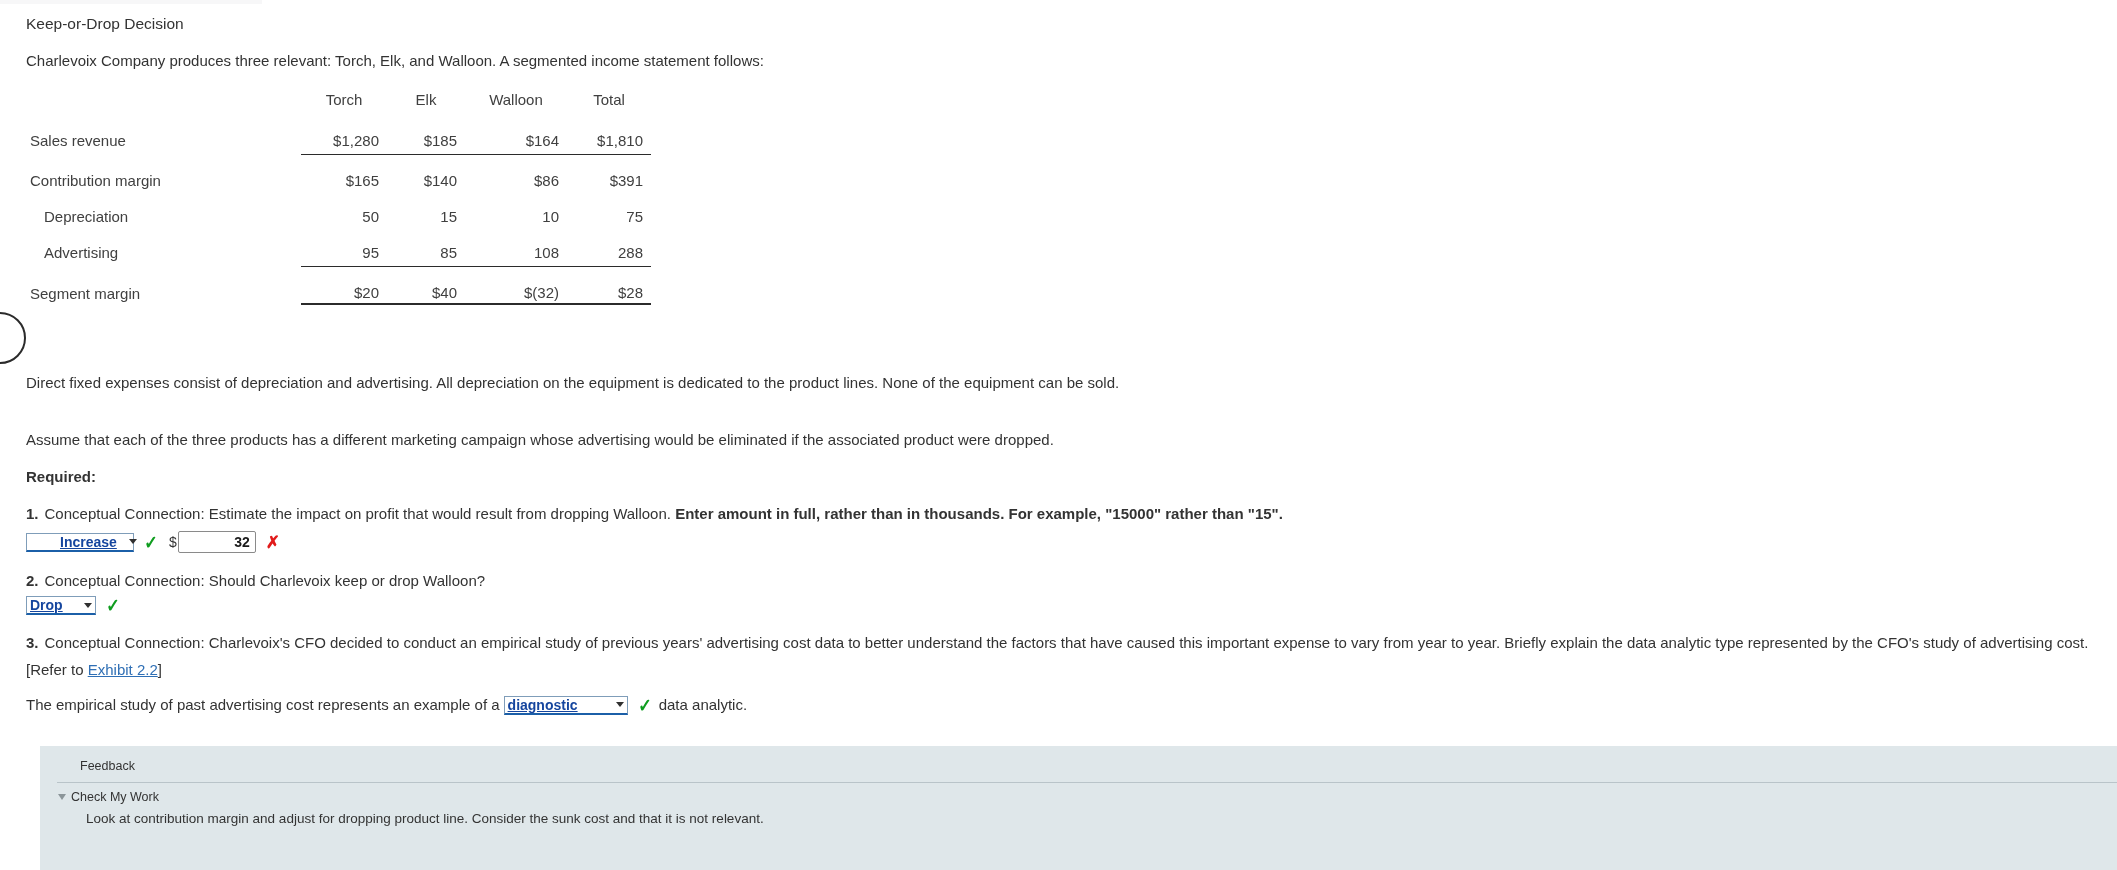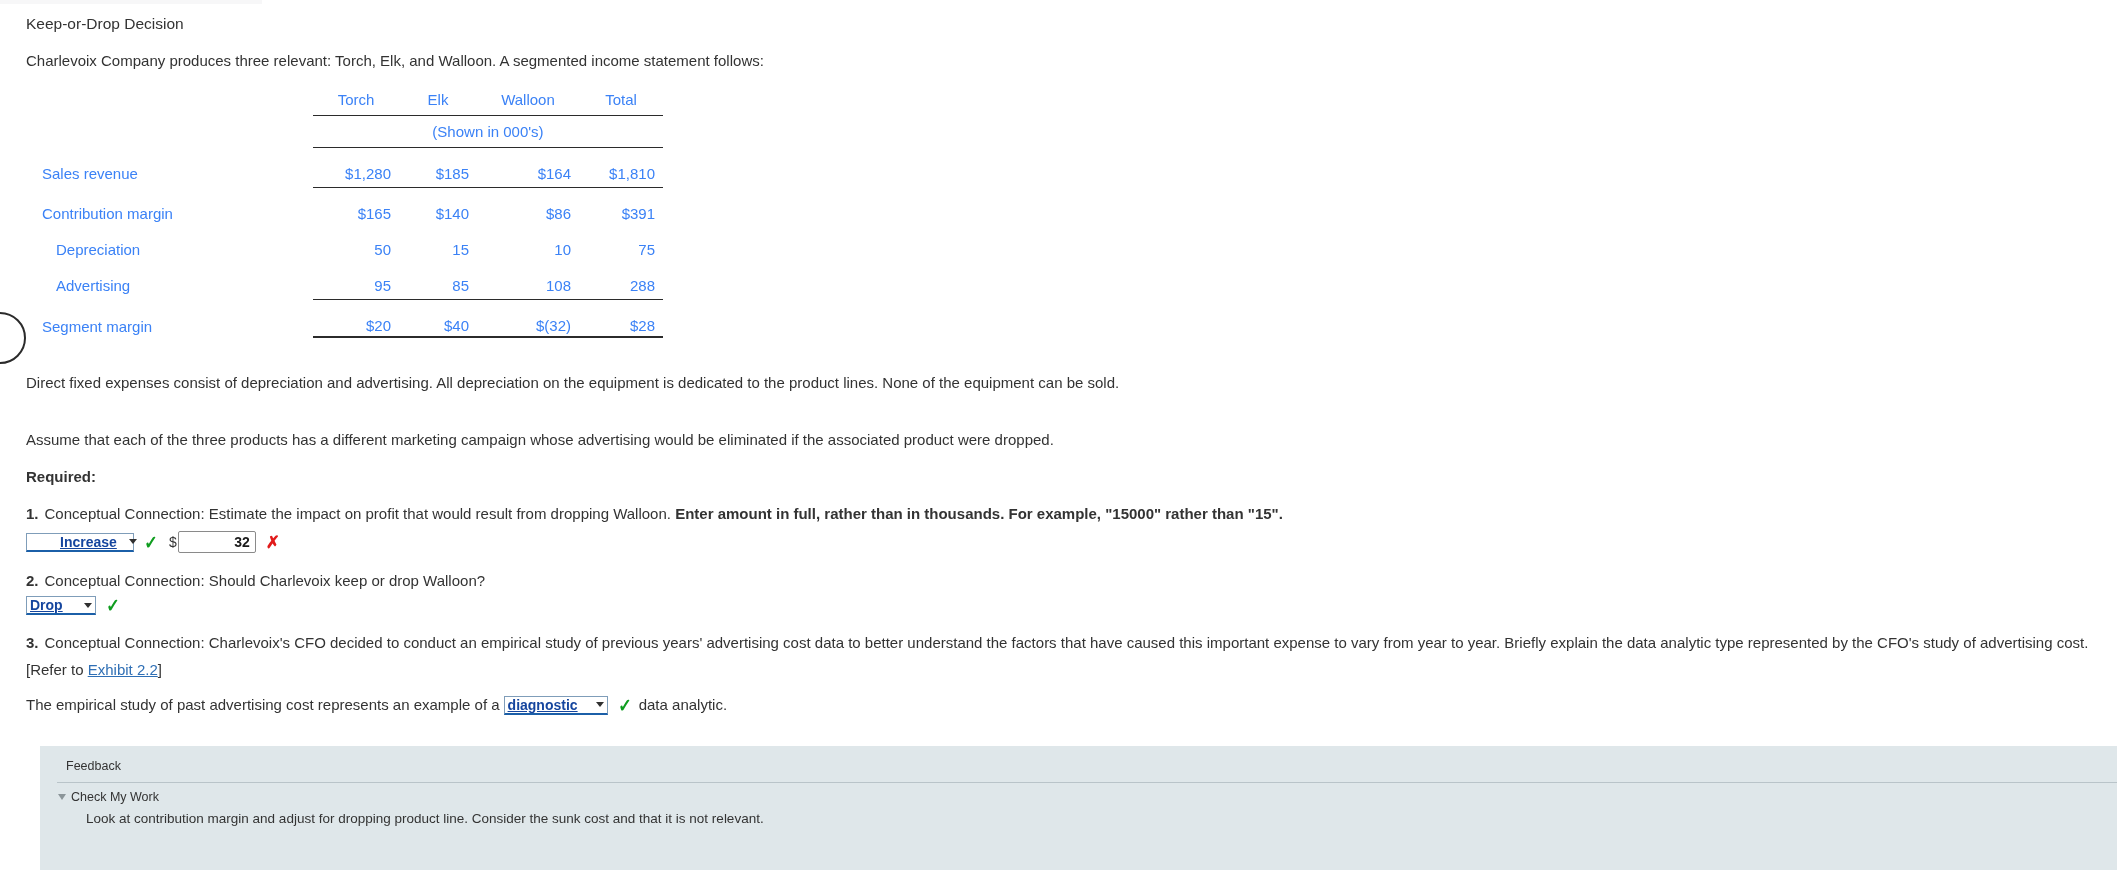--- a/index.html
+++ b/index.html
@@ -62,25 +62,25 @@
     position: absolute;
     left: 26px;
     top: 52px;
     font-size: 15px;
     color: #333;
   }
 
   
   table.stmt {
     position: absolute;
-    left: 42px;
+    left: 30px;
     top: 82px;
     border-collapse: collapse;
     font-size: 15px;
-    color: #3b82f6;
+    color: #404040;
   }
   table.stmt td, table.stmt th {
     padding: 0;
     font-weight: normal;
     vertical-align: bottom;
     white-space: nowrap;
   }
   .c-label  { width: 257px; text-align: left; }
   .c-torch  { width: 78px;  text-align: right; padding-right: 8px !important; }
   .c-elk    { width: 70px;  text-align: right; padding-right: 8px !important; }
@@ -160,21 +160,21 @@
   .dd .dd-text { padding-right: 10px; }
   .dd .caret {
     width: 0; height: 0;
     border-left: 4px solid transparent;
     border-right: 4px solid transparent;
     border-top: 5px solid #303030;
     margin-left: 2px;
   }
   .dd-increase { width: 108px; padding-left: 33px; }
   .dd-drop     { width: 70px; }
-  .dd-diag     { width: 104px; }
+  .dd-diag     { width: 124px; }
 
   .mark-ok {
     color: #0f9d1f;
     font-size: 19px;
     font-weight: bold;
     line-height: 1;
     margin-left: 9px;
     display: inline-block;
     transform: scaleX(0.85);
   }
@@ -225,21 +225,21 @@
     position: absolute;
     left: 40px;
     top: 746px;
     width: 2077px;
     height: 124px;
     background: #dfe7ea;
     box-sizing: border-box;
   }
   .fb-title {
     position: absolute;
-    left: 26px;
+    left: 40px;
     top: 13px;
     font-size: 12.5px;
     color: #333;
   }
   .fb-divider {
     position: absolute;
     left: 17px;
     top: 36px;
     width: 2060px;
     height: 1px;
@@ -284,24 +284,20 @@
     <div class="intro">Charlevoix Company produces three relevant: Torch, Elk, and Walloon. A segmented income statement follows:</div>
 
     <table class="stmt">
       <tbody>
           <tr class="hdr">
         <th class="c-label"></th>
         <th class="c-torch">Torch</th>
         <th class="c-elk">Elk</th>
         <th class="c-wall">Walloon</th>
         <th class="c-total">Total</th>
-      </tr>
-      <tr class="shown rule-top rule-under">
-        <td class="c-label" style="border-top:none;border-bottom:none;"></td>
-        <td colspan="4">(Shown in 000's)</td>
       </tr>
 
       <tr class="datarow">
         <td class="c-label">Sales revenue</td>
         <td class="c-torch">$1,280</td>
         <td class="c-elk">$185</td>
         <td class="c-wall">$164</td>
         <td class="c-total">$1,810</td>
       </tr>
 

